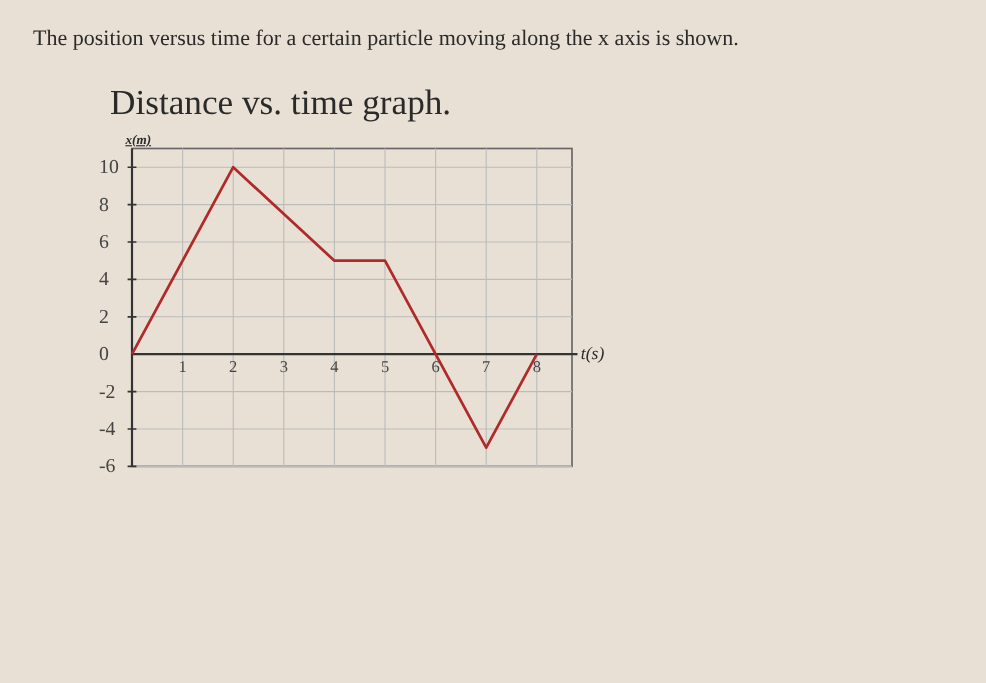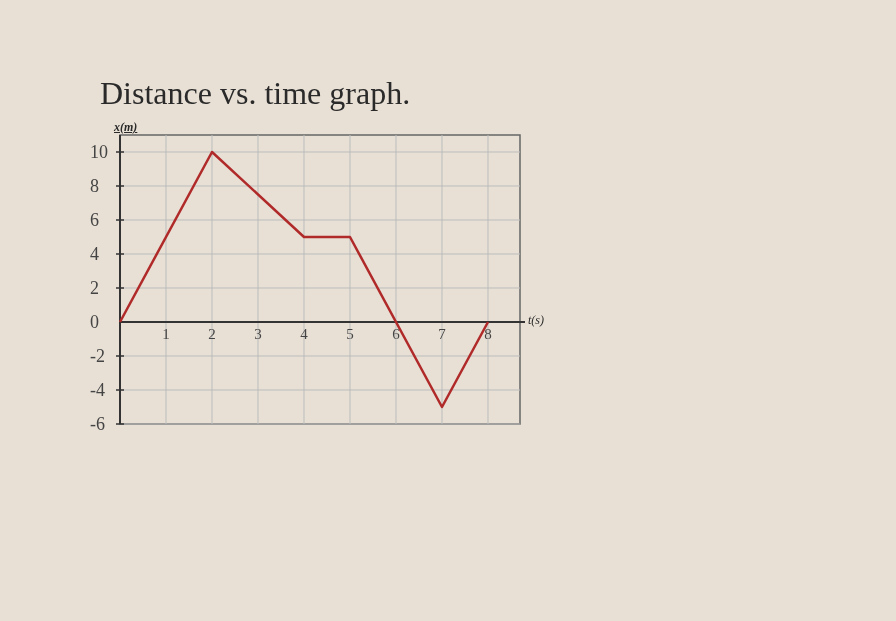--- a/index.html
+++ b/index.html
@@ -56,37 +56,37 @@
   }
   .x-tick {
     position: absolute;
     font-size: 15px;
     transform: translateX(-50%);
     color: #444;
   }
   .x-axis-label {
     position: absolute;
     font-style: italic;
-    font-size: 12px;
+    font-size: 16px;
   }
   svg {
     display: block;
   }
   .attribution {
     font-size: 9px;
     color: #999;
     margin-top: 6px;
     margin-left: 30px;
   }
 </style>
 </head>
 <body>
 
 <div class="question-text">
-  <br>
+  <span>The position versus time for a certain particle moving along the x axis is shown.</span><br>
 </div>
 
 <div class="chart-title">Distance vs. time graph.</div>
 
 <div class="chart-area">
   <div class="y-axis-label">x(m)</div>
 
   <div class="y-ticks">
     <div class="y-tick" style="top:20px">10</div>
     <div class="y-tick" style="top:54px">8</div>

